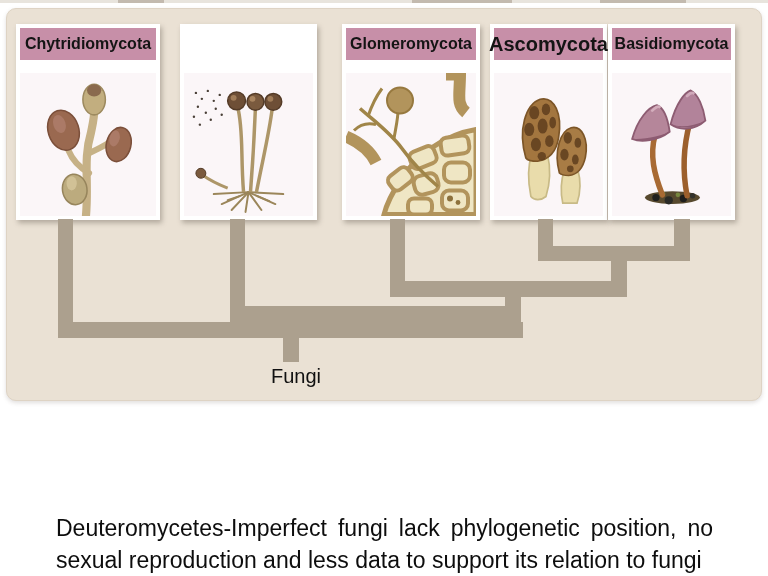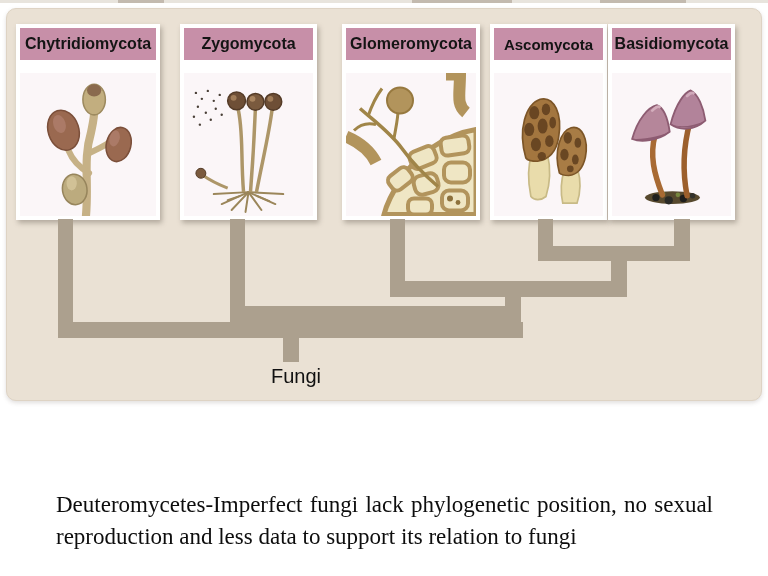--- a/index.html
+++ b/index.html
@@ -21,22 +21,22 @@
   .card-body{position:absolute;left:4px;right:4px;top:49px;bottom:4px;background:#fbf6f8;
              display:flex;align-items:center;justify-content:center;overflow:hidden;}
   .card-body svg{width:100%;height:100%;}
 
   
   .tree-piece{position:absolute;background:#aca08e;}
 
   .fungi-label{position:absolute;left:254px;top:365px;width:84px;text-align:center;
                font-weight:normal;font-size:20px;color:#111;}
 
-  .caption{position:absolute;left:56px;top:466px;width:657px;
-           font-family:Liberation Serif, serif;font-size:23px;color:#0d0d0d;
+  .caption{position:absolute;left:56px;top:490px;width:657px;
+           font-family:Liberation Sans, sans-serif;font-size:23px;color:#0d0d0d;
            text-align:justify;line-height:1.38;}
 </style>
 </head>
 <body>
 
 <div class="page">
 
   <div class="top-artifact"></div>
   <div class="top-dash" style="left:118px;width:46px;"></div>
   <div class="top-dash" style="left:412px;width:100px;"></div>
@@ -58,21 +58,20 @@
         <ellipse cx="71" cy="17" rx="7" ry="6" fill="#8a6a4e"></ellipse>
         <ellipse cx="95" cy="70" rx="12" ry="17" transform="rotate(14 95 70)" fill="#9a6950" stroke="#7b4f3a" stroke-width="1.5"></ellipse>
         <ellipse cx="91" cy="64" rx="5" ry="8" transform="rotate(14 91 64)" fill="#b28270" opacity=".7"></ellipse>
         <ellipse cx="52" cy="114" rx="12" ry="15" transform="rotate(-8 52 114)" fill="#bcab7e" stroke="#97855c" stroke-width="1.5"></ellipse>
         <ellipse cx="49" cy="108" rx="5" ry="7" fill="#d6c79c" opacity=".8"></ellipse>
       </svg>
     </div>
   </div>
 
   <div class="card" style="left:180px;width:137px;">
-    <div class="card-header">Zygomycota</div>
     <div class="card-body">
       <svg viewBox="0 0 130 140">
         <g stroke="#9b865a" stroke-width="2" stroke-linecap="round">
           <path d="M65,118 L38,130"></path>
             <path d="M65,118 L48,136"></path>
             <path d="M65,118 L62,138"></path>
           <path d="M65,118 L78,136"></path>
             <path d="M65,118 L92,130"></path>
             <path d="M65,118 L100,120"></path>
           <path d="M65,118 L30,120"></path>
@@ -129,21 +128,21 @@
         <path d="M30,50 C22,48 14,50 8,56" fill="none" stroke="#a08548" stroke-width="3"></path>
         <path d="M48,64 C50,52 52,44 52,36" fill="none" stroke="#a08548" stroke-width="3"></path>
         <circle cx="54" cy="26" r="13" fill="#b2945c" stroke="#97793f" stroke-width="2"></circle>
         <circle cx="104" cy="124" r="3" fill="#8d713c"></circle>
           <circle cx="112" cy="128" r="2.4" fill="#8d713c"></circle>
       </svg>
     </div>
   </div>
 
   <div class="card" style="left:490px;width:117px;">
-    <div class="card-header" style="font-size:15px;">Ascomycota</div>
+    <div class="card-header" style="font-size:20px;">Ascomycota</div>
     <div class="card-body">
       <svg viewBox="0 0 130 140">
         <path d="M44,132 C40,112 40,96 45,82 L64,82 C68,100 67,116 62,132 C56,137 48,137 44,132 Z" fill="#e9dcab" stroke="#c8ba86" stroke-width="2"></path>
         <path d="M38,86 C28,52 38,22 55,16 C72,12 82,34 77,62 C74,80 64,88 52,90 C45,90 40,89 38,86 Z" fill="#a3763f" stroke="#7c5527" stroke-width="2"></path>
         <g fill="#5f3e1e" opacity=".85">
           <ellipse cx="48" cy="32" rx="6" ry="8"></ellipse>
             <ellipse cx="62" cy="28" rx="5" ry="7"></ellipse>
           <ellipse cx="42" cy="52" rx="6" ry="8"></ellipse>
             <ellipse cx="58" cy="48" rx="6" ry="9"></ellipse>
           <ellipse cx="70" cy="44" rx="4" ry="7"></ellipse>

